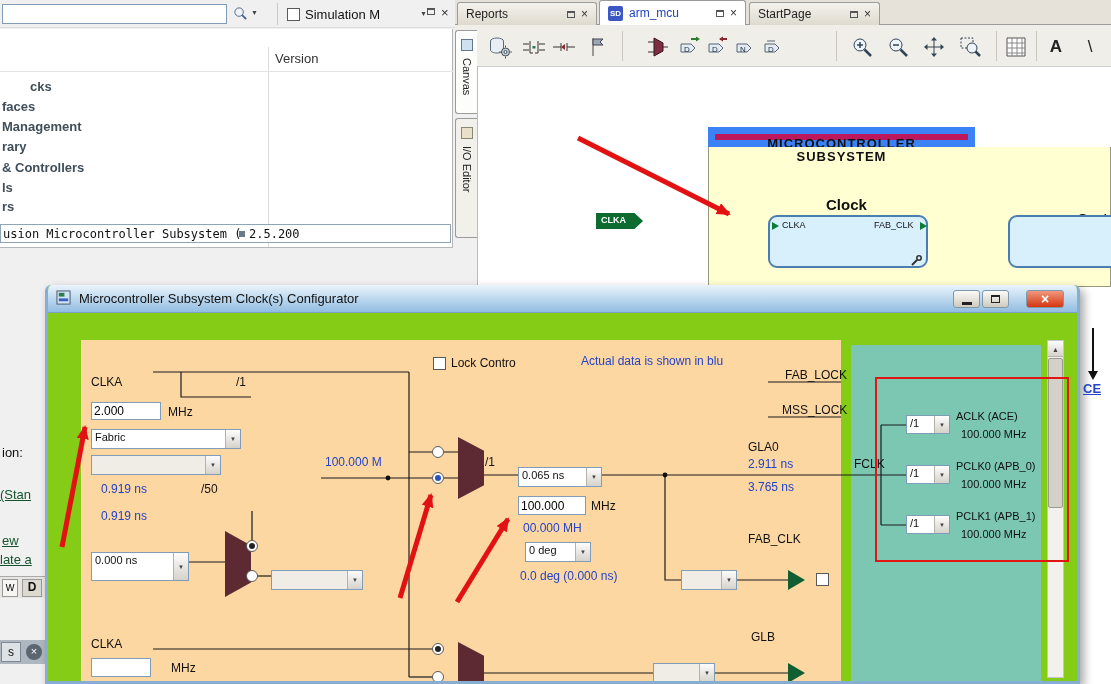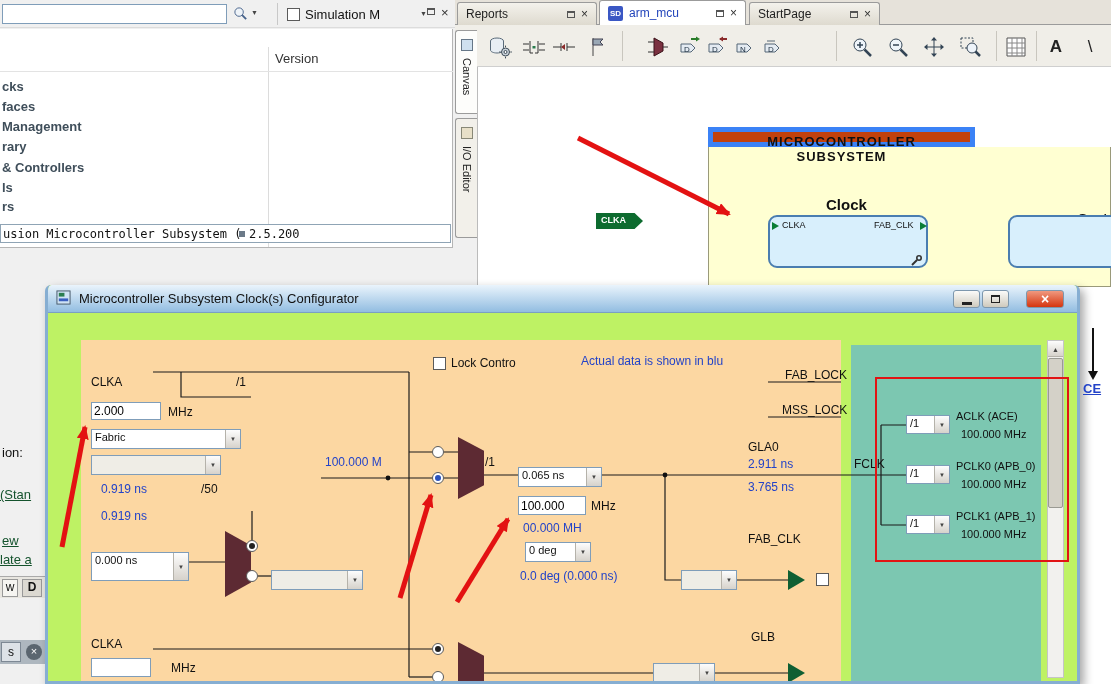--- a/index.html
+++ b/index.html
@@ -25,21 +25,21 @@
   .tbtn { position:absolute; top:33px; width:28px; height:28px; display:flex; align-items:center; justify-content:center; border:1px solid transparent; }
   .tbtn svg { width:24px; height:24px; }
   .tsep { position:absolute; top:31px; width:1px; height:30px; background:#c9c6be; }
   .dtab { position:absolute; top:2px; height:23px; background:linear-gradient(#f4f2ec,#dedacf); border:1px solid #9b9b9b; border-bottom:none; border-radius:3px 3px 0 0; display:flex; align-items:center; gap:6px; padding:0 8px; font-size:12px; color:#222; }
   .dtab.active { top:0; height:25px; background:#fff; z-index:2; }
   .fl-icon { display:inline-block; width:8px; height:7px; border:1px solid #555; border-top:2px solid #555; }
   .cl-icon { font-size:12px; color:#333; line-height:1; }
   .vtab { position:absolute; left:455px; width:22px; background:#f2f0ea; border:1px solid #9b9b9b; border-right:none; border-radius:3px 0 0 3px; writing-mode:vertical-rl; display:flex; align-items:center; padding:8px 0; gap:7px; font-size:11px; color:#222; }
   .vtab.active { background:#fdfdfb; }
   .catalog-item { position:absolute; left:2px; font-size:13px; font-weight:bold; color:#3f4e5a; white-space:nowrap; }
-  #dialog { position:absolute; left:45px; top:285px; width:1035px; height:399px; background:#bef264; border:3px solid #86aed2; border-top:none; border-radius:6px 6px 0 0; box-shadow:4px 4px 10px rgba(0,0,0,.35); overflow:hidden; z-index:10; }
+  #dialog { position:absolute; left:45px; top:285px; width:1035px; height:399px; background:#84cc16; border:3px solid #86aed2; border-top:none; border-radius:6px 6px 0 0; box-shadow:4px 4px 10px rgba(0,0,0,.35); overflow:hidden; z-index:10; }
   #dlg-title { position:absolute; left:0; top:0; right:0; height:28px; background:linear-gradient(#eaf4fc,#92bde1); border-bottom:1px solid #7aa0c4; border-radius:4px 4px 0 0; display:flex; align-items:center; padding:0 8px; gap:8px; font-size:13px; }
   .wbtn { position:absolute; top:5px; height:18px; width:27px; border:1px solid #7d97ad; border-radius:3px; background:linear-gradient(#fbfbf9,#cfcabd); display:flex; align-items:center; justify-content:center; }
   .wbtn.close { width:38px; background:linear-gradient(#f0997f,#d5350f); color:#fff; font-weight:bold; font-size:14px; }
   .min-glyph { width:10px; height:3px; background:#222; margin-top:9px; }
   .restore-glyph { width:9px; height:8px; border:1px solid #222; border-top:2px solid #222; }
   #wires path, #wires line { stroke:#1b1b1b; stroke-width:1.2; fill:none; }
   .outname { position:absolute; font-size:11px; color:#111; white-space:nowrap; }
 </style>
 </head>
 <body>
@@ -59,21 +59,21 @@
   <span class="a" style="left:420px;top:10px;font-size:7px;color:#444;">▼</span>
   <span class="fl-icon a" style="left:427px;top:8px;"></span>
   <span class="a" style="left:441px;top:5px;font-size:13px;color:#333;">×</span>
 </div>
 
 <div class="a" style="left:0;top:29px;width:268px;height:18px;background:linear-gradient(#e9f5fd,#bfe1f3);border-bottom:1px solid #9dc8e2;"></div>
 <div class="a" style="left:0;top:29px;width:453px;height:219px;background:#fff;border-right:1px solid #b5b5b5;border-bottom:1px solid #b5b5b5;">
   <span class="lbl" style="left:275px;top:22px;font-size:13px;color:#333;">Version</span>
   <div class="a" style="left:268px;top:18px;width:1px;height:200px;background:#dcdcdc;"></div>
   <div class="a" style="left:0;top:42px;width:453px;height:1px;background:#e3e3e3;"></div>
-  <span class="catalog-item" style="top:50px;">cks</span>
+  <span class="catalog-item" style="top:50px;margin-left:28px;">cks</span>
   <span class="catalog-item" style="top:70px;">faces</span>
   <span class="catalog-item" style="top:90px;text-align:center;">Management</span>
   <span class="catalog-item" style="top:110px;">rary</span>
   <span class="catalog-item" style="top:131px;">&amp; Controllers</span>
   <span class="catalog-item" style="top:151px;">ls</span>
   <span class="catalog-item" style="top:170px;">rs</span>
   <div class="a" style="left:0;top:195px;width:451px;height:19px;background:#fff;border:1px solid #8fa4b5;">
     <span class="a" style="left:2px;top:2px;font-family:'DejaVu Sans Mono',monospace;font-size:12px;white-space:nowrap;">usion Microcontroller Subsystem (</span>
     <span class="a" style="left:238px;top:6px;width:6px;height:6px;background:#6b7a88;"></span>
     <span class="a" style="left:248px;top:2px;font-family:'DejaVu Sans Mono',monospace;font-size:12px;">2.5.200</span>
@@ -225,21 +225,21 @@
   <span style="width:12px;height:12px;background:#cfe0ef;border:1px solid #678;writing-mode:horizontal-tb;"></span>
   <span>Canvas</span>
 </div>
 <div class="vtab" style="top:118px;height:120px;">
   <span style="width:12px;height:12px;background:#e8e0c8;border:1px solid #887;writing-mode:horizontal-tb;"></span>
   <span>I/O Editor</span>
 </div>
 
 <div class="a" style="left:596px;top:213px;width:47px;height:16px;background:#0d6b2f;clip-path:polygon(0 0,82% 0,100% 50%,82% 100%,0 100%);color:#fff;font-size:9px;font-weight:bold;padding:2px 0 0 5px;">CLKA</div>
 
-<div class="a" style="left:708px;top:127px;width:267px;height:20px;background:#c2410c;border:5px solid #3b82f6;text-align:center;font-weight:bold;font-size:13px;padding-top:2px;letter-spacing:1px;">MICROCONTROLLER</div>
+<div class="a" style="left:708px;top:127px;width:267px;height:20px;background:#be185d;border:7px solid #3b82f6;text-align:center;font-weight:bold;font-size:13px;padding-top:2px;letter-spacing:1px;">MICROCONTROLLER</div>
 <div class="a" style="left:708px;top:147px;width:403px;height:140px;background:#ffffd2;border:1px solid #9a9a7a;border-top:none;"></div>
 <div class="a bold" style="left:708px;top:149px;width:267px;text-align:center;font-size:13px;letter-spacing:1px;">SUBSYSTEM</div>
 <span class="lbl bold" style="left:826px;top:196px;font-size:15px;">Clock</span>
 <span class="lbl bold" style="left:1077px;top:196px;font-size:15px;margin-top:14px;">CortexM</span>
 
 <div class="a" style="left:768px;top:215px;width:160px;height:53px;background:#d8effc;border:2px solid #4a7db0;border-radius:9px;">
   <span class="pin-arrow" style="left:2px;top:5px;"></span>
   <span class="a" style="left:12px;top:3px;font-size:9px;">CLKA</span>
   <span class="a" style="left:104px;top:3px;font-size:9px;">FAB_CLK</span>
   <span class="pin-arrow" style="left:150px;top:5px;"></span>

